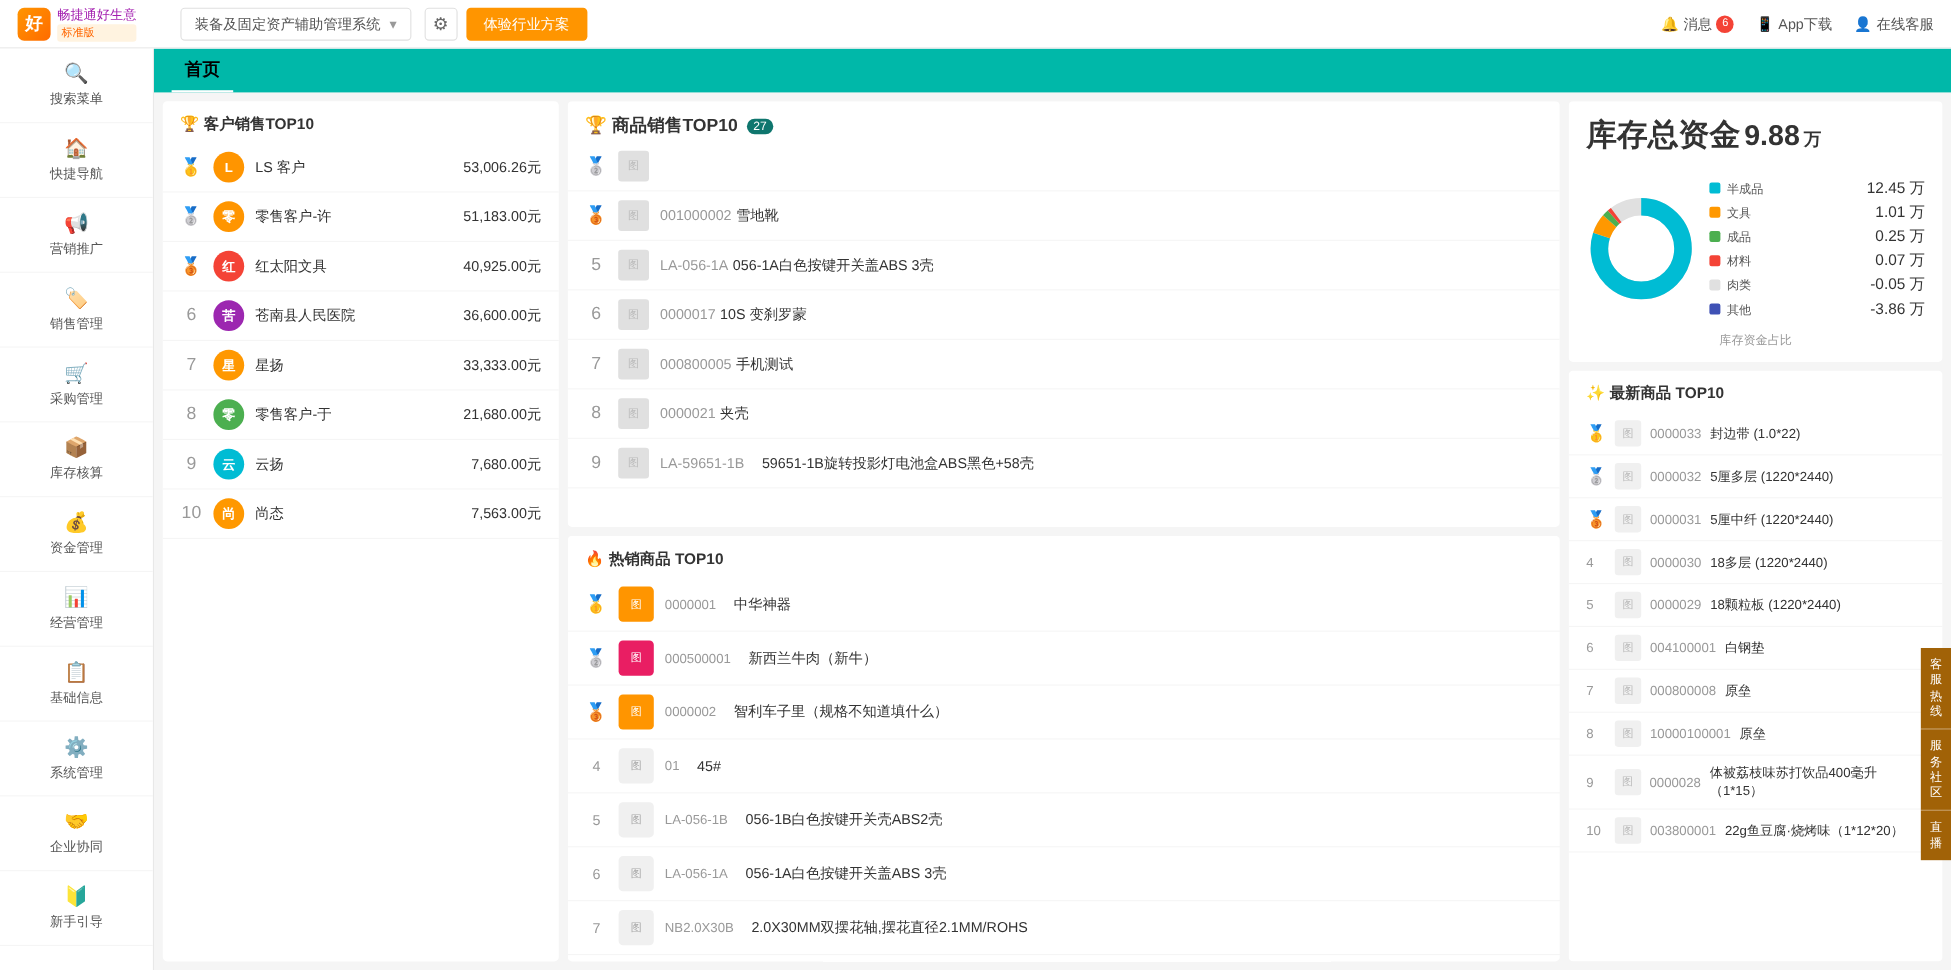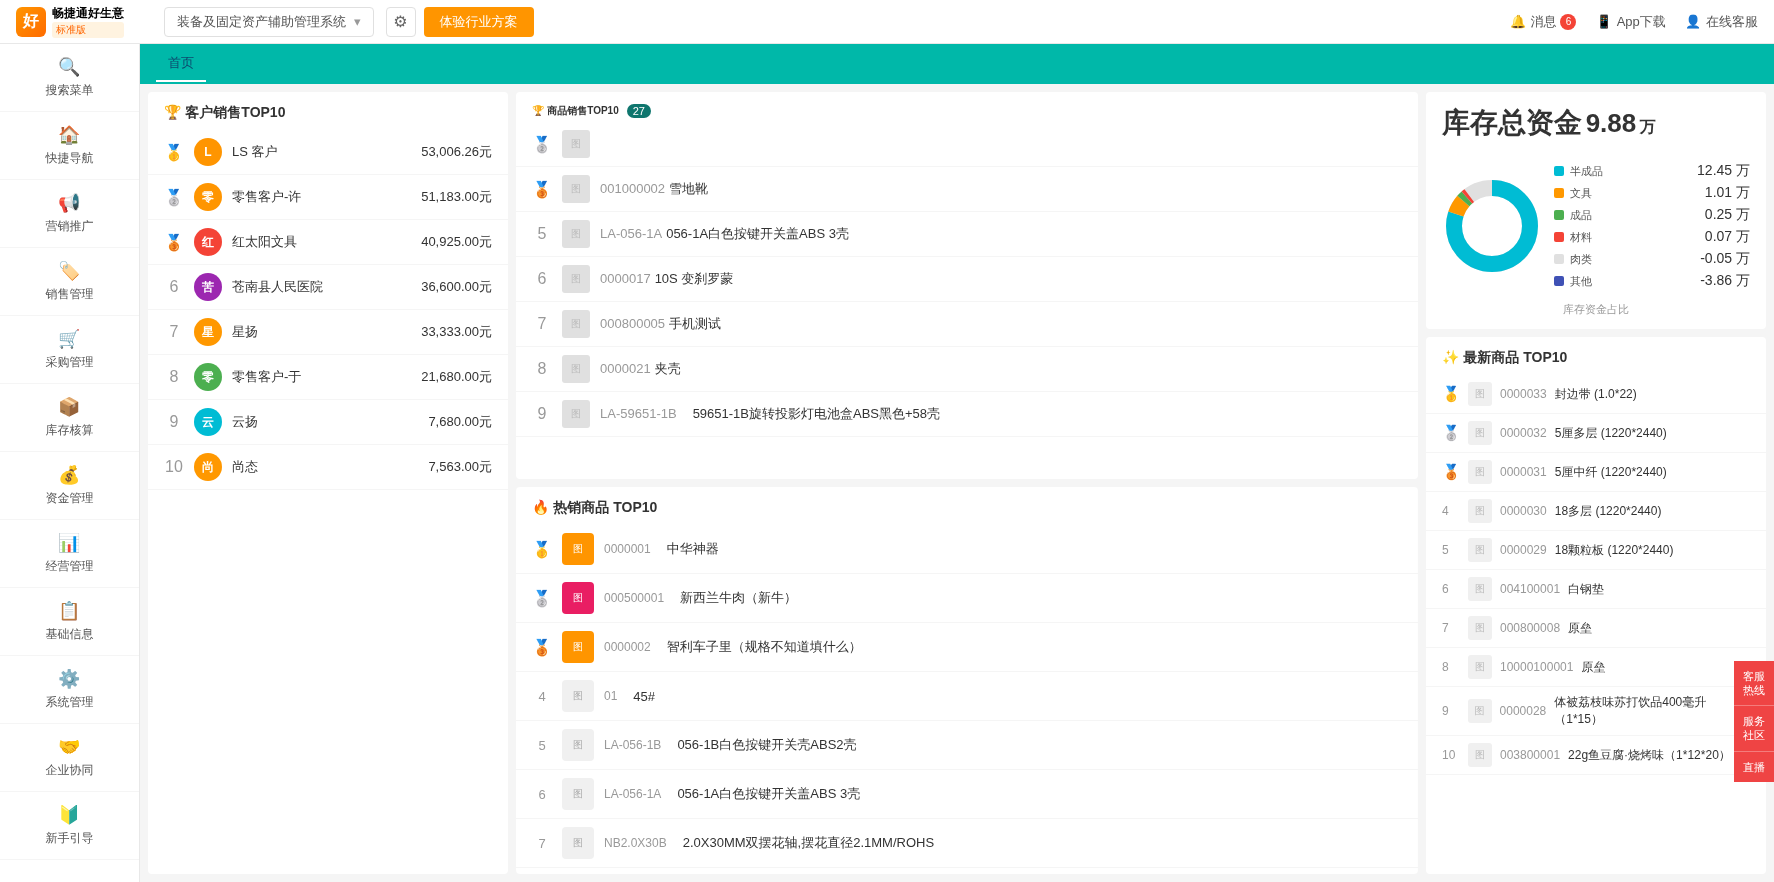--- a/index.html
+++ b/index.html
@@ -119,23 +119,23 @@
     
     .page-tab {
       background: #00b8a9;
       height: 40px;
       display: flex;
       align-items: center;
       padding: 0 16px;
       flex-shrink: 0;
     }
     .page-tab-item {
-      color: #0c4a6e;
-      font-size: 13px;
-      font-weight: normal;
+      color: #000000;
+      font-size: 16px;
+      font-weight: bold;
       padding: 8px 12px;
       border-bottom: 2px solid #fff;
     }
 
     
     .dashboard {
       flex: 1;
       display: flex;
       overflow: hidden;
       padding: 8px;
@@ -316,39 +316,39 @@
     .float-buttons {
       position: fixed;
       right: 0;
       bottom: 100px;
       display: flex;
       flex-direction: column;
       gap: 0;
       z-index: 1000;
     }
     .float-btn {
-      background: #ef4444;
+      background: #a16207;
       color: #fff;
-      width: 40px;
+      width: 28px;
       padding: 8px 4px;
       text-align: center;
       font-size: 11px;
       cursor: pointer;
       line-height: 1.3;
     }
     .float-btn:not(:last-child) { border-bottom: 1px solid rgba(255,255,255,0.3); }
   </style>
 </head>
 <body>
 
 <div class="top-header">
   <div class="logo-area">
     <div class="logo-icon">好</div>
     <div>
-      <div style="font-size:12px;font-weight:bold;color:#000000;">畅捷通好生意</div>
+      <div style="font-size:12px;font-weight:normal;color:#a21caf;">畅捷通好生意</div>
       <div class="logo-badge">标准版</div>
     </div>
   </div>
 
   <div class="system-selector">
     <span>装备及固定资产辅助管理系统</span>
     <span style="color:#999;">▾</span>
   </div>
 
   <div class="header-btn-group">
@@ -488,21 +488,21 @@
     <span class="rank-amount">7,563.00元</span>
   </div>
           </div>
       </div>
 
       <div class="middle-panel">
 
         <div class="top-rankings">
           <div id="top-product-list">
               <div style="padding: 12px 16px 4px; display: flex; align-items: center; gap: 8px;">
-                <span style="font-size:10px;font-weight:bold;color:#333;">🏆 商品销售TOP10</span>
+                <span style="font-size:16px;font-weight:bold;color:#333;">🏆 商品销售TOP10</span>
                 <span style="background:#0f766e;color:#fff;font-size:11px;padding:1px 6px;border-radius:10px;">27</span>
               </div>
               <div class="rank-item">
     <span class="rank-num" style="font-size:16px;">🥈</span>
     <div class="np-img" style="width:28px;height:28px;background:#e0e0e0;border-radius:3px;display:flex;align-items:center;justify-content:center;color:#bbb;font-size:10px;">图</div>
   </div>
               <div class="rank-item">
     <span class="rank-num" style="font-size:16px;">🥉</span>
     <div class="np-img" style="width:28px;height:28px;background:#e0e0e0;border-radius:3px;display:flex;align-items:center;justify-content:center;color:#bbb;font-size:10px;">图</div>
     <span class="rank-name"><span style="color:#999;margin-right:4px;">001000002</span>雪地靴</span>

